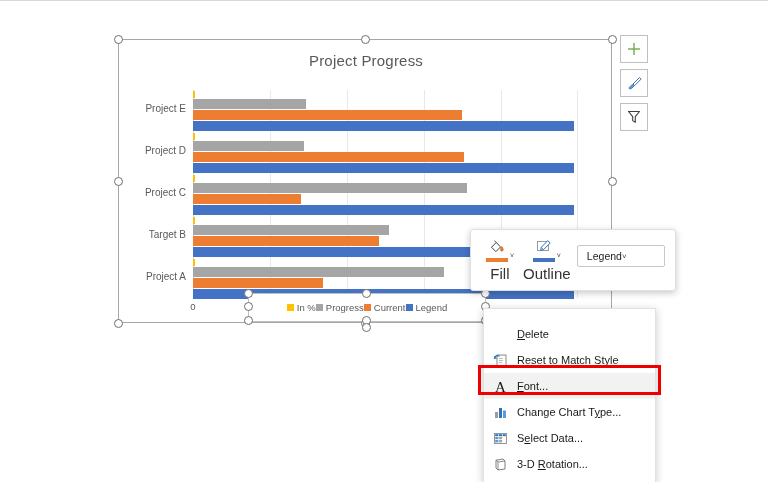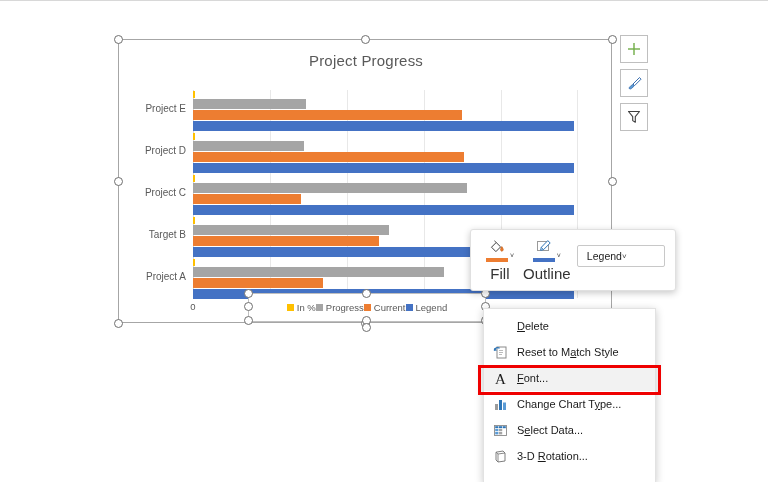--- a/index.html
+++ b/index.html
@@ -101,21 +101,21 @@
     padding:0 9px;box-sizing:border-box;margin-left:2px;margin-bottom:8px;
   }
   .mt-select-text{font-size:10.5px;color:#222;}
   .mt-select-caret{font-size:8px;color:#444;}
 
   
   .ctx-menu{
     position:absolute;left:483px;top:307px;width:173px;height:175px;
     background:#ffffff;border:1px solid #e2e2e2;
     box-shadow:0 2px 8px rgba(0,0,0,.22);
-    z-index:30;padding-top:4px;box-sizing:border-box;
+    z-index:30;padding-top:12px;box-sizing:border-box;
   }
   .ctx-item{
     height:26px;display:flex;align-items:center;padding-left:7px;
     gap:8px;box-sizing:border-box;position:relative;
   }
   .ctx-item.highlight{background:#f2f2f2;}
   .ctx-icon{width:18px;height:18px;display:flex;align-items:center;justify-content:center;flex:0 0 18px;}
   .ctx-text{font-size:11px;color:#1a1a1a;white-space:nowrap;}
   .ctx-text u{text-decoration:underline;}
   .red-box{

